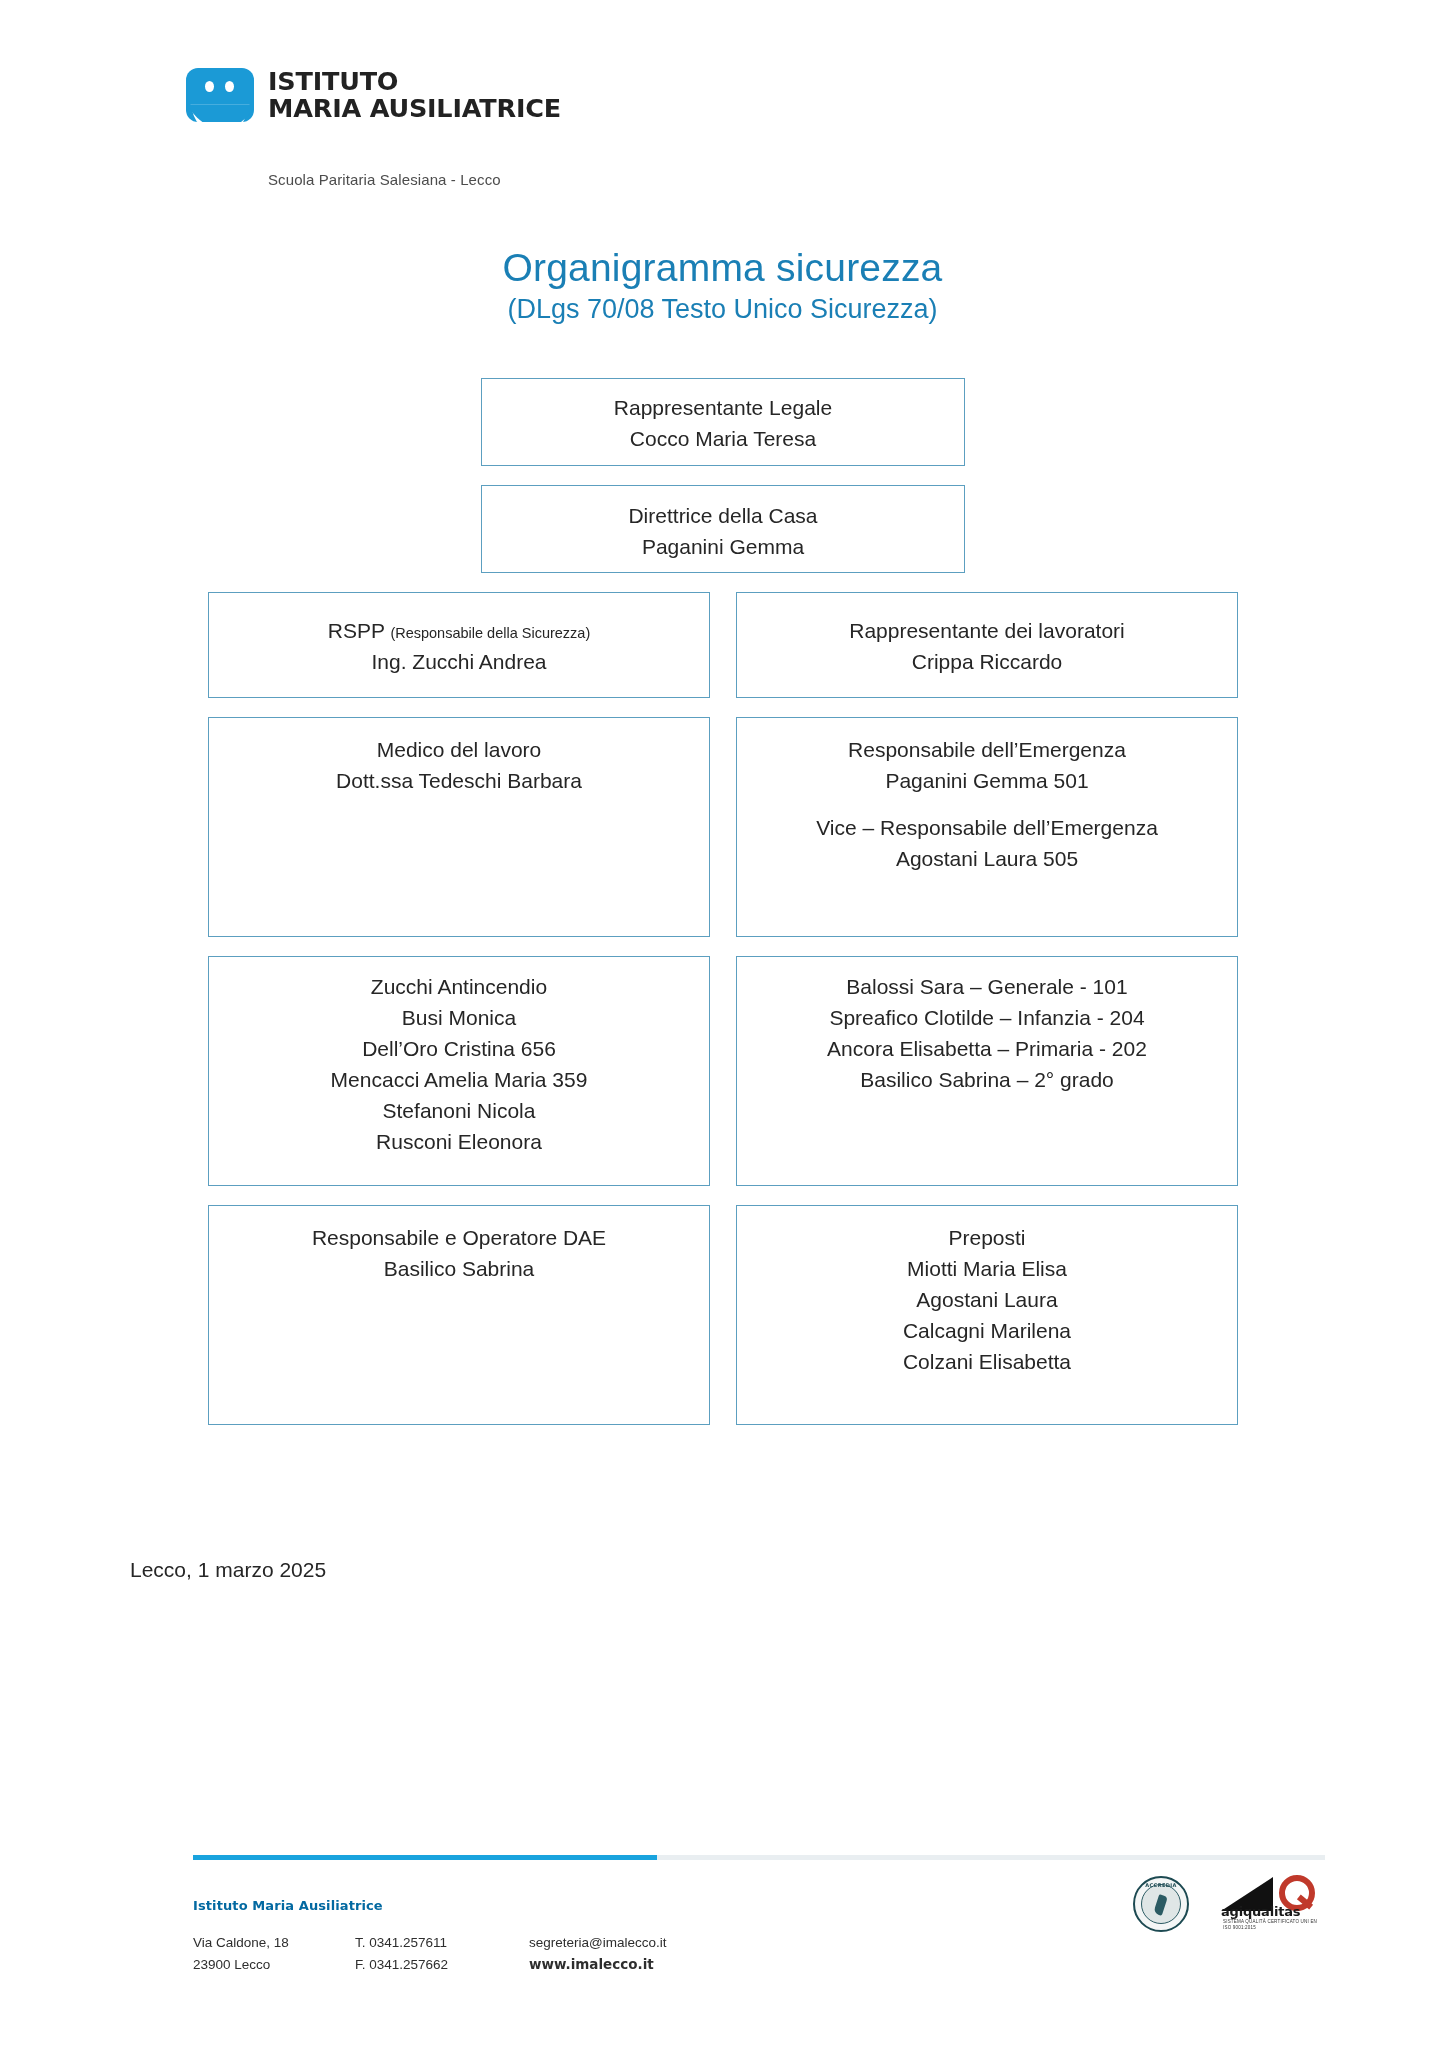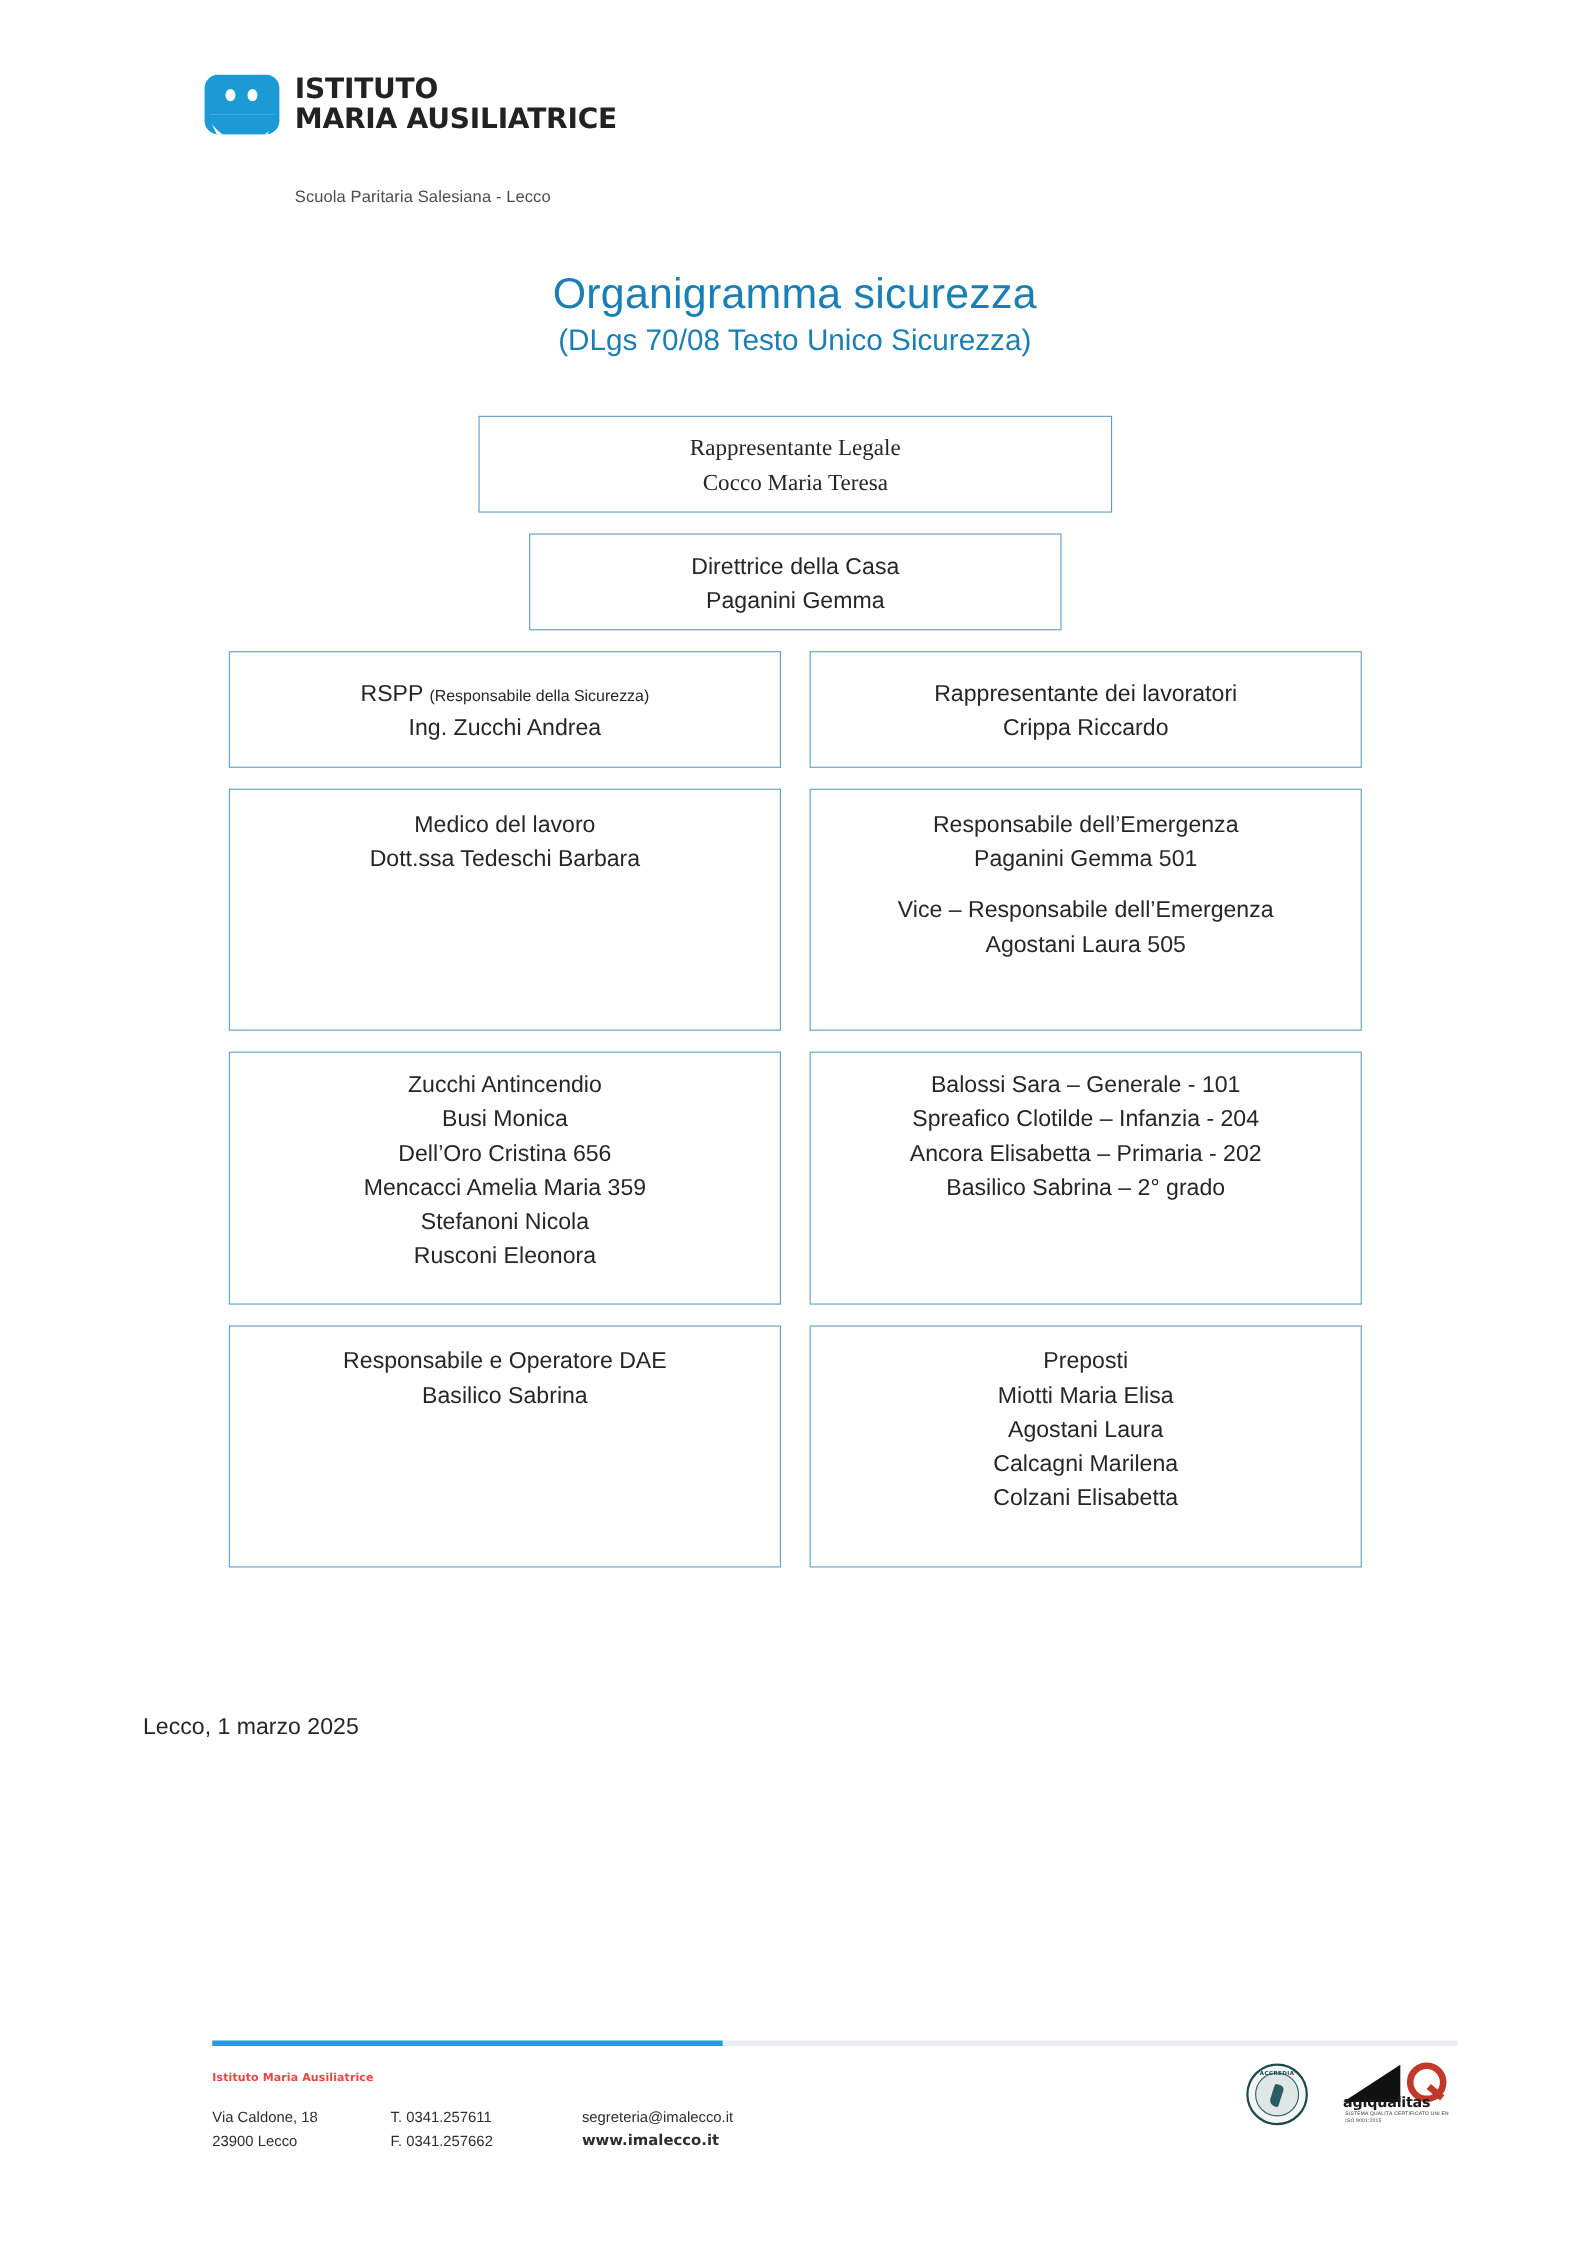--- a/index.html
+++ b/index.html
@@ -140,26 +140,25 @@
     color: #262626;
   }
   .box .line { display: block; }
   .box .small {
     font-size: 14.5px;
   }
   .box .gap { display: block; height: 16px; }
 
   .row-top { justify-content: center; }
   .box-legale {
-    width: 576px;
+    width: 484px;
     height: 88px;
     display: flex;
     flex-direction: column;
     justify-content: center;
-    font-family: Liberation Serif, serif;
   }
   .box-direttrice {
     width: 484px;
     height: 88px;
     display: flex;
     flex-direction: column;
     justify-content: space-between;
   }
 
   .col-half { width: 502px; }
@@ -193,25 +192,25 @@
   }
   .footer-rule .fill {
     position: absolute;
     left: 0;
     top: 0;
     height: 5px;
     width: 41%;
     background: #19a3de;
   }
   .footer-org {
-    margin-top: 24px;
+    margin-top: 38px;
     font-family: "DejaVu Sans", sans-serif;
     font-weight: 700;
-    font-size: 10px;
-    color: #ef4444;
+    font-size: 13px;
+    color: #0369a1;
     letter-spacing: 0.1px;
   }
   .footer-cols {
     margin-top: 19px;
     display: flex;
     font-size: 13.5px;
     color: #2e2e2e;
     line-height: 1.62;
   }
   .footer-cols .fc {

